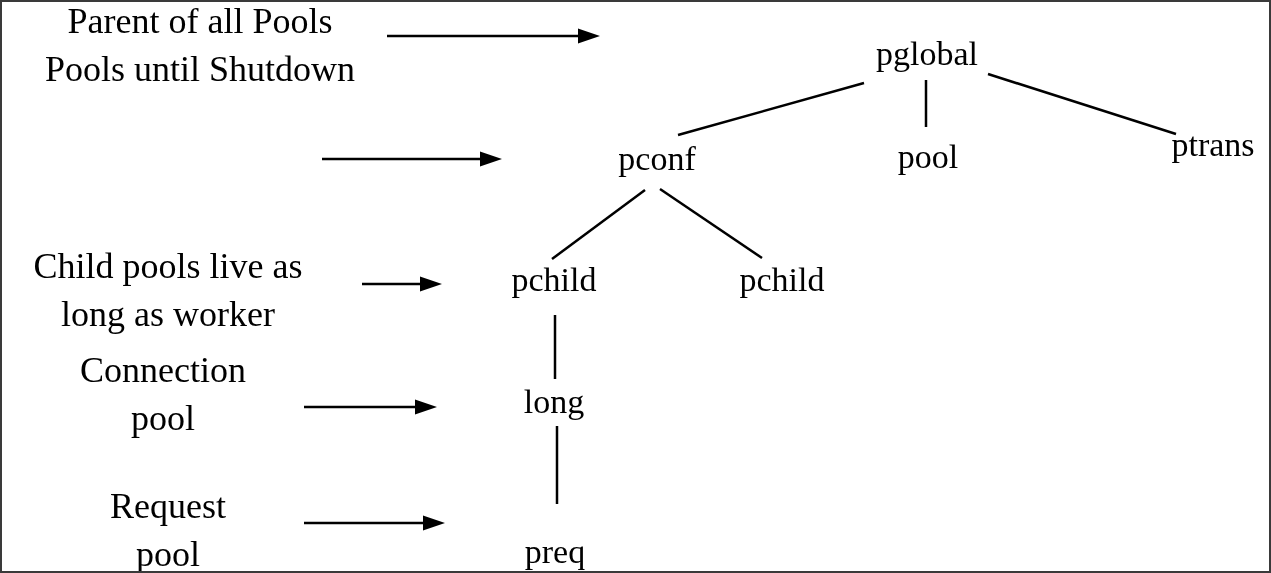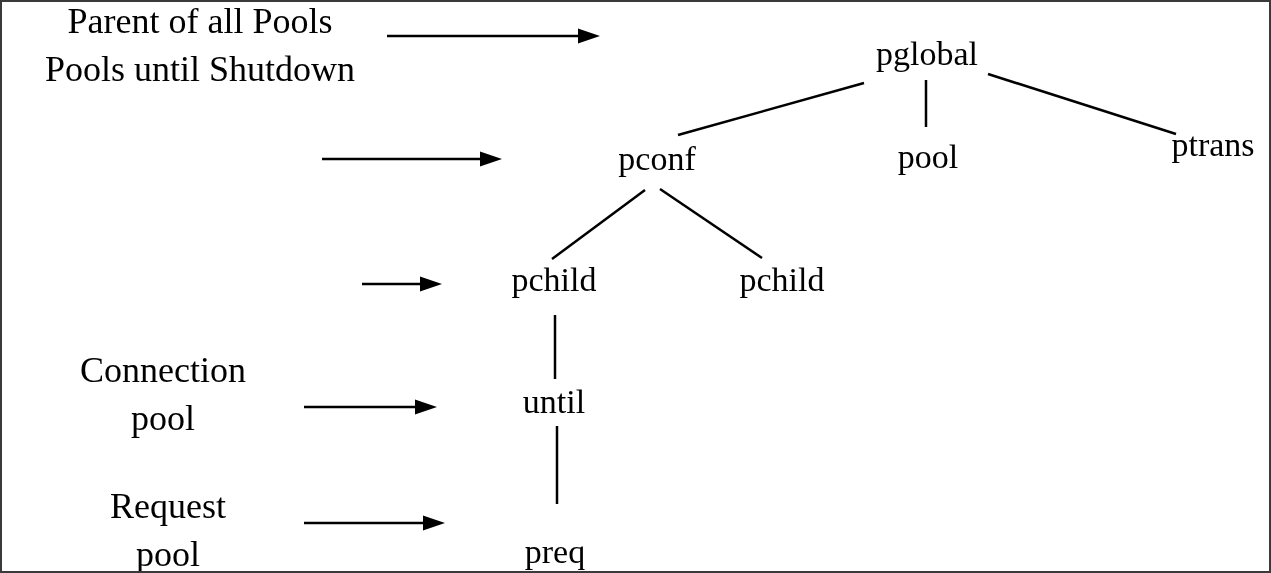--- a/index.html
+++ b/index.html
@@ -76,20 +76,24 @@
     <line x1="553" y1="313" x2="553" y2="377" stroke="#000" stroke-width="2.5"></line>
     <line x1="555" y1="424" x2="555" y2="502" stroke="#000" stroke-width="2.5"></line>
   </svg>
 
   <div class="annotation" style="left:0px; top:-5px; width:396px;">
     <div>Parent of all Pools</div>
     <div>Pools until Shutdown</div>
   </div>
 
 
+  <div class="annotation" style="left:0px; top:240px; width:332px;">
+    <div>Child pools live as</div>
+    <div>long as worker</div>
+  </div>
 
   <div class="annotation" style="left:11px; top:344px; width:300px;">
     <div>Connection</div>
     <div>pool</div>
   </div>
 
   <div class="annotation" style="left:16px; top:480px; width:300px;">
     <div>Request</div>
     <div>pool</div>
   </div>
@@ -99,17 +103,17 @@
   <div class="node" style="left:655px; top:139px;">pconf</div>
 
   <div class="node" style="left:926px; top:137px;">pool</div>
 
   <div class="node" style="left:1211px; top:125px;">ptrans</div>
 
   <div class="node" style="left:552px; top:260px;">pchild</div>
 
   <div class="node" style="left:780px; top:260px;">pchild</div>
 
-  <div class="node" style="left:552px; top:382px;">until</div>
+  <div class="node" style="left:552px; top:382px;">long</div>
 
   <div class="node" style="left:553px; top:532px;">preq</div>
 
 </div>
 
 </body></html>

